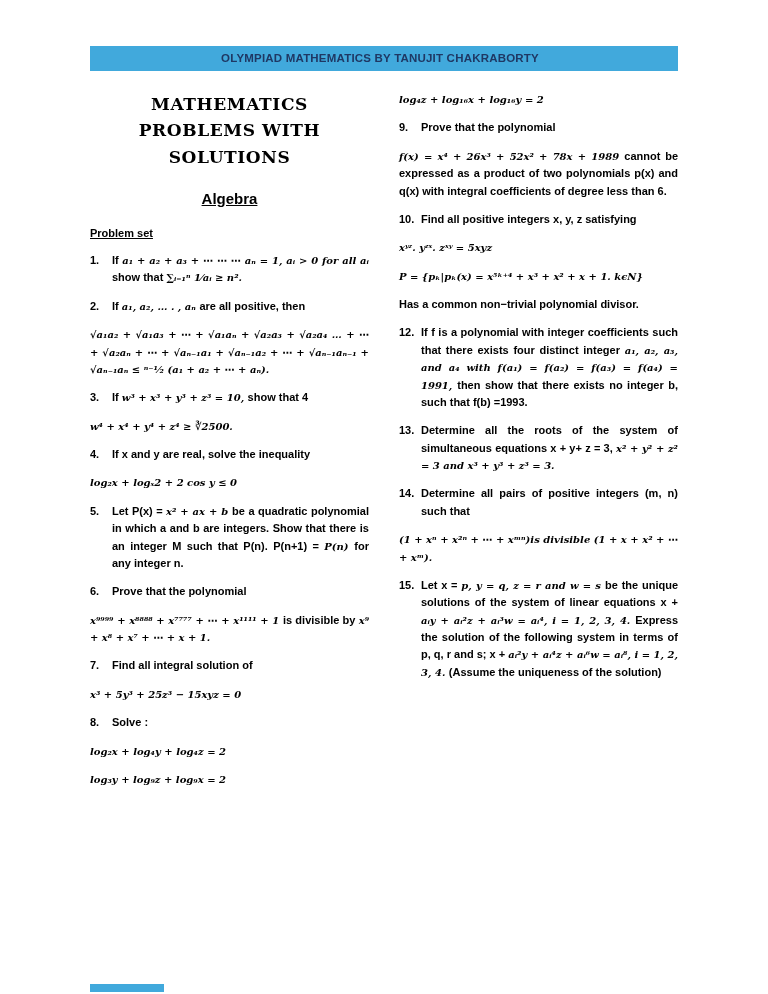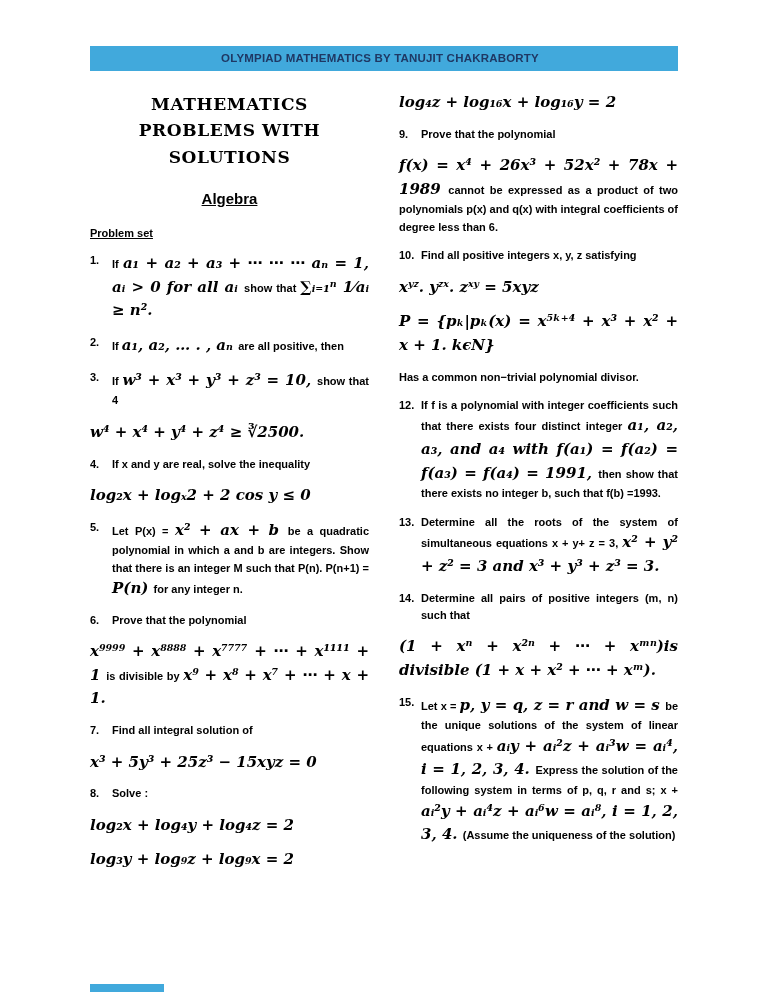--- a/index.html
+++ b/index.html
@@ -67,21 +67,21 @@
   }
   .pnum {
     position: absolute;
     left: 0;
     top: 0;
   }
   .run-math {
     font-family: "DejaVu Serif", "DejaVu Sans", serif;
     font-style: italic;
     font-weight: 700;
-    font-size: 15px;
+    font-size: 10px;
   }
   .run-text {
     font-family: "Liberation Sans", sans-serif;
   }
   .next-page-peek {
     position: absolute;
     left: 90px;
     bottom: 2px;
     width: 74px;
     height: 8px;
@@ -103,20 +103,21 @@
       <div class="doc-title">
         <div>MATHEMATICS</div>
         <div>PROBLEMS WITH</div>
         <div>SOLUTIONS</div>
       </div>
       <div class="section-heading">Algebra</div>
       <div class="subsection-heading">Problem set</div>
 
     <div class="problem"><span class="pnum">1.</span><span><span class="run-text">If </span><span class="run-math">a₁ + a₂ + a₃ + ⋯ ⋯ ⋯ aₙ = 1, aᵢ &gt; 0 for all aᵢ </span><span class="run-text">show that </span><span class="run-math">∑ᵢ₌₁ⁿ 1⁄aᵢ ≥ n².</span></span></div>
         <div class="problem"><span class="pnum">2.</span><span><span class="run-text">If </span><span class="run-math">a₁, a₂, … . , aₙ </span><span class="run-text">are all positive, then</span></span></div>
+        <div class="pline"><span class="run-math">√a₁a₂ + √a₁a₃ + ⋯ + √a₁aₙ + √a₂a₃ + √a₂a₄ … + ⋯ + √a₂aₙ + ⋯ + √aₙ₋₁a₁ + √aₙ₋₁a₂ + ⋯ + √aₙ₋₁aₙ₋₁ + √aₙ₋₁aₙ ≤ ⁿ⁻¹⁄₂ (a₁ + a₂ + ⋯ + aₙ).</span></div>
         <div class="problem"><span class="pnum">3.</span><span><span class="run-text">If </span><span class="run-math">w³ + x³ + y³ + z³ = 10, </span><span class="run-text">show that 4</span></span></div>
         <div class="pline"><span class="run-math">w⁴ + x⁴ + y⁴ + z⁴ ≥ ∛2500.</span></div>
         <div class="problem"><span class="pnum">4.</span><span><span class="run-text">If x and y are real, solve the inequality</span></span></div>
         <div class="pline"><span class="run-math">log₂x + logₓ2 + 2 cos y ≤ 0</span></div>
         <div class="problem"><span class="pnum">5.</span><span><span class="run-text">Let P(x) = </span><span class="run-math">x² + ax + b </span><span class="run-text">be a quadratic polynomial in which a and b are integers. Show that there is an integer M such that P(n). P(n+1) = </span><span class="run-math">P(n) </span><span class="run-text">for any integer n.</span></span></div>
         <div class="problem"><span class="pnum">6.</span><span><span class="run-text">Prove that the polynomial</span></span></div>
         <div class="pline"><span class="run-math">x⁹⁹⁹⁹ + x⁸⁸⁸⁸ + x⁷⁷⁷⁷ + ⋯ + x¹¹¹¹ + 1 </span><span class="run-text">is divisible by </span><span class="run-math">x⁹ + x⁸ + x⁷ + ⋯ + x + 1.</span></div>
         <div class="problem"><span class="pnum">7.</span><span><span class="run-text">Find all integral solution of</span></span></div>
         <div class="pline"><span class="run-math">x³ + 5y³ + 25z³ − 15xyz = 0</span></div>
         <div class="problem"><span class="pnum">8.</span><span><span class="run-text">Solve :</span></span></div>

